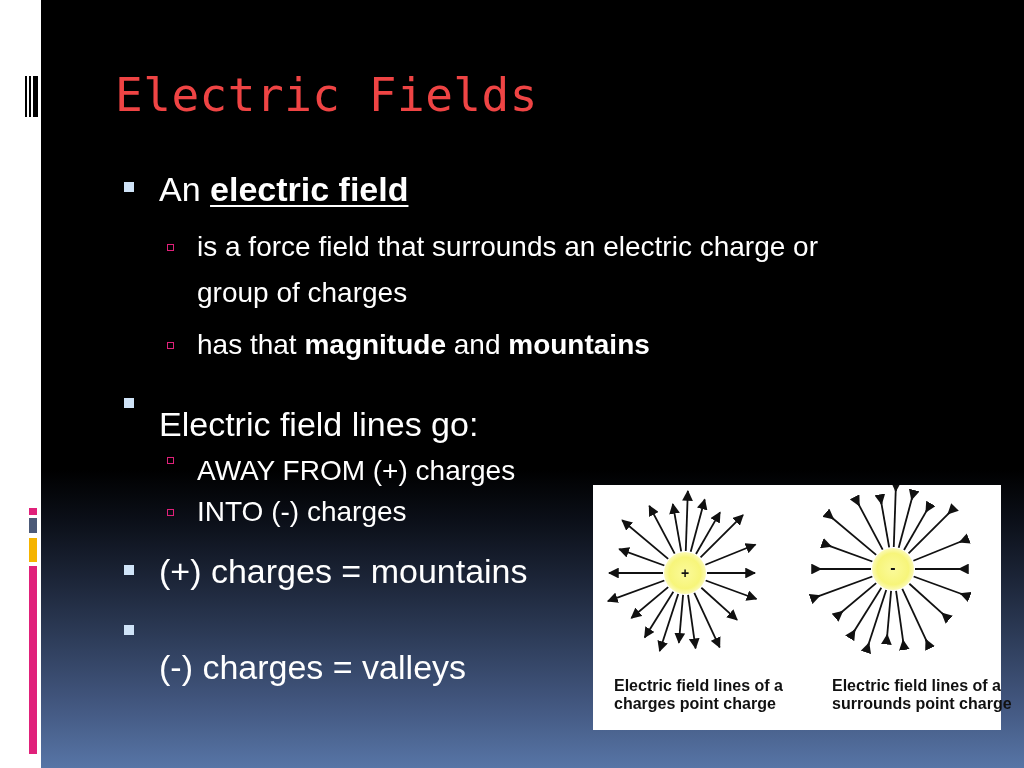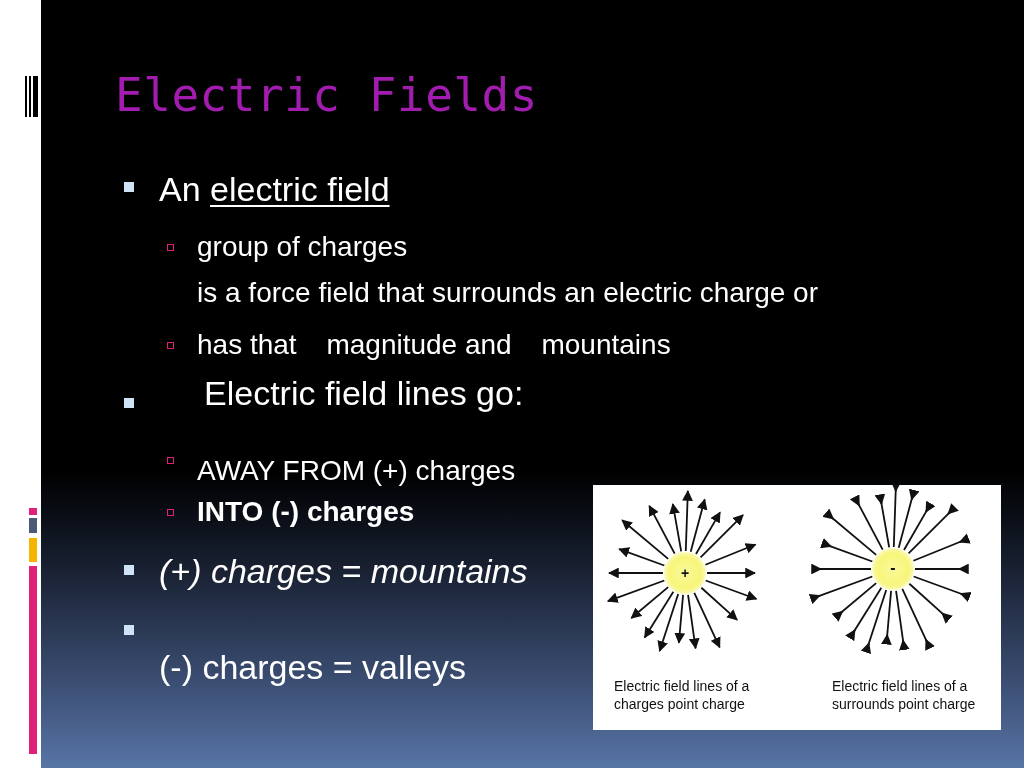--- a/index.html
+++ b/index.html
@@ -2,31 +2,31 @@
 <html><head>
 <meta charset="utf-8">
 <style>
   html, body { margin:0; padding:0; }
   body { width:1024px; height:768px; overflow:hidden; background:#ffffff; position:relative; font-family:"Liberation Sans", sans-serif; }
   .slide { position:absolute; left:41px; top:0; width:983px; height:768px;
     background: linear-gradient(to bottom, #000000 0px, #000000 470px, #0b0f18 520px, #1c2538 580px, #2e3d5a 640px, #41557d 700px, #5775a6 768px); }
   .edge-stripes { position:absolute; left:25px; top:76px; height:41px; width:16px; }
   .edge-stripes span { position:absolute; top:0; height:41px; background:#000; }
   .accent { position:absolute; left:29px; width:8px; }
-  .title { position:absolute; left:115px; top:68px; font-family:"DejaVu Sans Mono", "Liberation Mono", monospace; font-size:46px; color:#a21caf; letter-spacing:0.5px; white-space:nowrap; }
+  .title { position:absolute; left:115px; top:68px; font-family:"DejaVu Sans Mono", "Liberation Mono", monospace; font-size:46px; color:#ef4444; letter-spacing:0.5px; white-space:nowrap; }
   .content { position:absolute; left:0; top:0; }
   .l1 { position:absolute; left:159px; font-family:"Liberation Sans", sans-serif; font-size:34px; color:#ffffff; white-space:nowrap; }
   .l2 { position:absolute; left:197px; font-family:"Liberation Sans", sans-serif; font-size:28px; color:#ffffff; white-space:nowrap; line-height:46px; }
   .b1 { position:absolute; left:124px; width:10px; height:10px; background:#cfe3f7; }
   .b2 { position:absolute; left:167px; width:7px; height:7px; border:1.5px solid #e0217a; box-sizing:border-box; }
-  .u { text-decoration:underline; text-decoration-thickness:2px; text-underline-offset:4px; font-weight:normal; }
-  b { font-weight:normal;margin-left:22px; }
+  .u { text-decoration:underline; text-decoration-thickness:2px; text-underline-offset:4px; font-weight:bold; }
+  b { font-weight:bold; }
   .figure { position:absolute; left:593px; top:485px; width:408px; height:245px; background:#ffffff; }
   .figure svg { position:absolute; left:0; top:0; }
-  .cap { position:absolute; font-family:"Liberation Sans", sans-serif; font-size:14px; color:#111; line-height:18px; white-space:nowrap; }
+  .cap { position:absolute; font-family:"Liberation Sans", sans-serif; font-size:16px; color:#111; line-height:18px; white-space:nowrap;font-weight:bold; }
 </style>
 </head>
 <body>
 
 <div class="edge-stripes">
   <span style="left:0;width:2px;"></span>
   <span style="left:4px;width:2px;"></span>
   <span style="left:8px;width:5px;"></span>
 </div>
 
@@ -41,40 +41,40 @@
 
 <div class="content">
 
   <div class="b1" style="top:182px;"></div>
   <div class="l1" style="top:170px;">
     <span>An </span><span class="u">electric field</span>
   </div>
 
   <div class="b2" style="top:244px;"></div>
   <div class="l2" style="top:224px;">
+    <div>is a force field that surrounds an electric charge or</div>
     <div>group of charges</div>
-    <div>is a force field that surrounds an electric charge or</div>
   </div>
 
   <div class="b2" style="top:342px;"></div>
   <div class="l2" style="top:322px;">
     <span>has that </span><b>magnitude</b><span> and </span><b>mountains</b>
   </div>
 
   <div class="b1" style="top:398px;"></div>
-  <div class="l1" style="top:374px;margin-left:45px;">Electric field lines go:</div>
+  <div class="l1" style="top:405px;">Electric field lines go:</div>
 
   <div class="b2" style="top:457px;"></div>
   <div class="l2" style="top:448px;">AWAY FROM (+) charges</div>
 
   <div class="b2" style="top:509px;"></div>
-  <div class="l2" style="top:489px;font-weight:bold;">INTO (-) charges</div>
+  <div class="l2" style="top:489px;">INTO (-) charges</div>
 
   <div class="b1" style="top:565px;"></div>
-  <div class="l1" style="top:552px;font-style:italic;">(+) charges = mountains</div>
+  <div class="l1" style="top:552px;">(+) charges = mountains</div>
 
   <div class="b1" style="top:625px;"></div>
   <div class="l1" style="top:612px;margin-top:36px;">(-) charges = valleys</div>
 </div>
 
 <div class="figure">
   <svg width="408" height="245" viewBox="0 0 408 245">
     <defs>
       <marker id="ah" viewBox="0 0 10 10" refX="9" refY="5" markerWidth="6" markerHeight="6" orient="auto-start-reverse">
         <path d="M0,0 L10,5 L0,10 z" fill="#111"></path>

